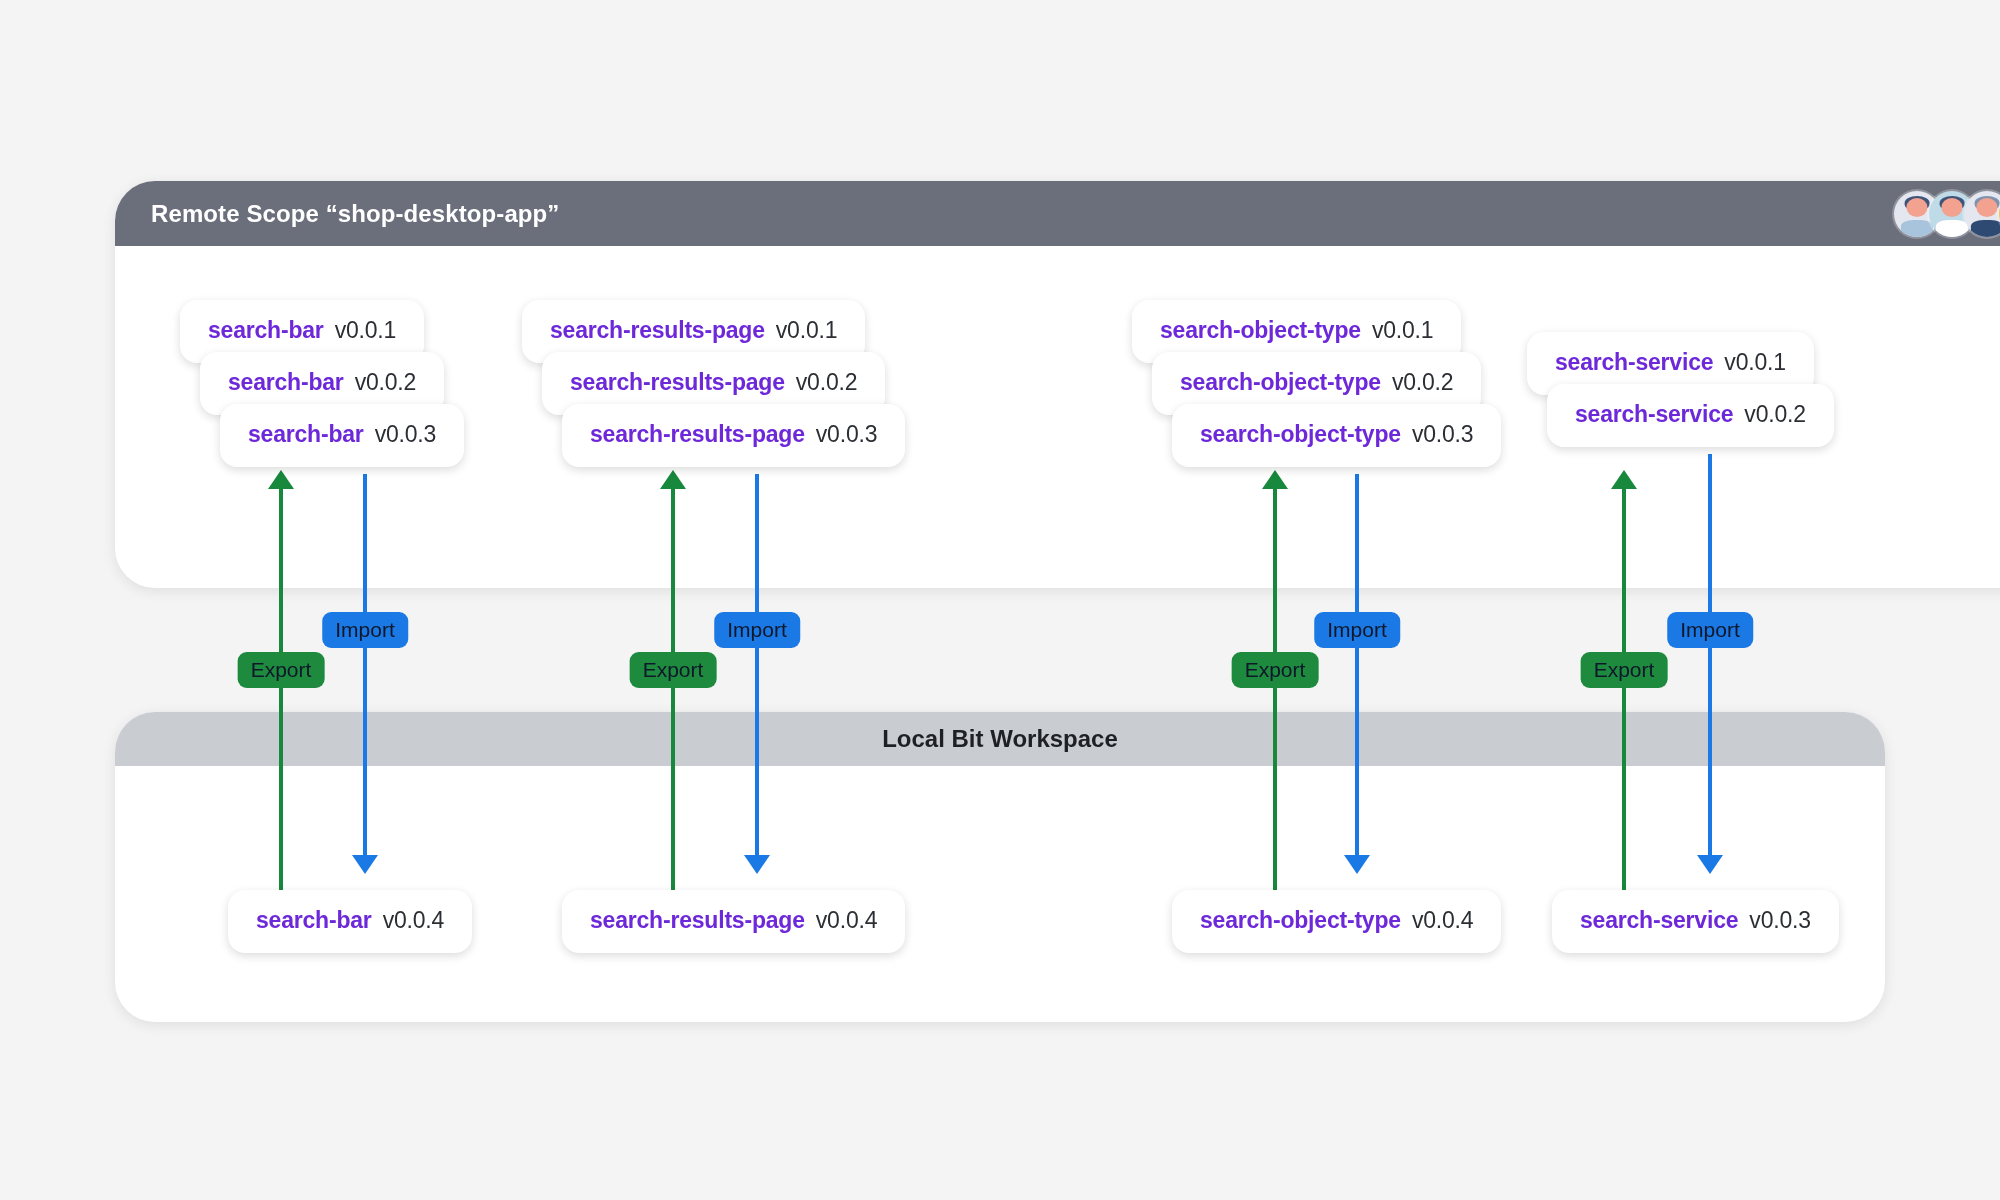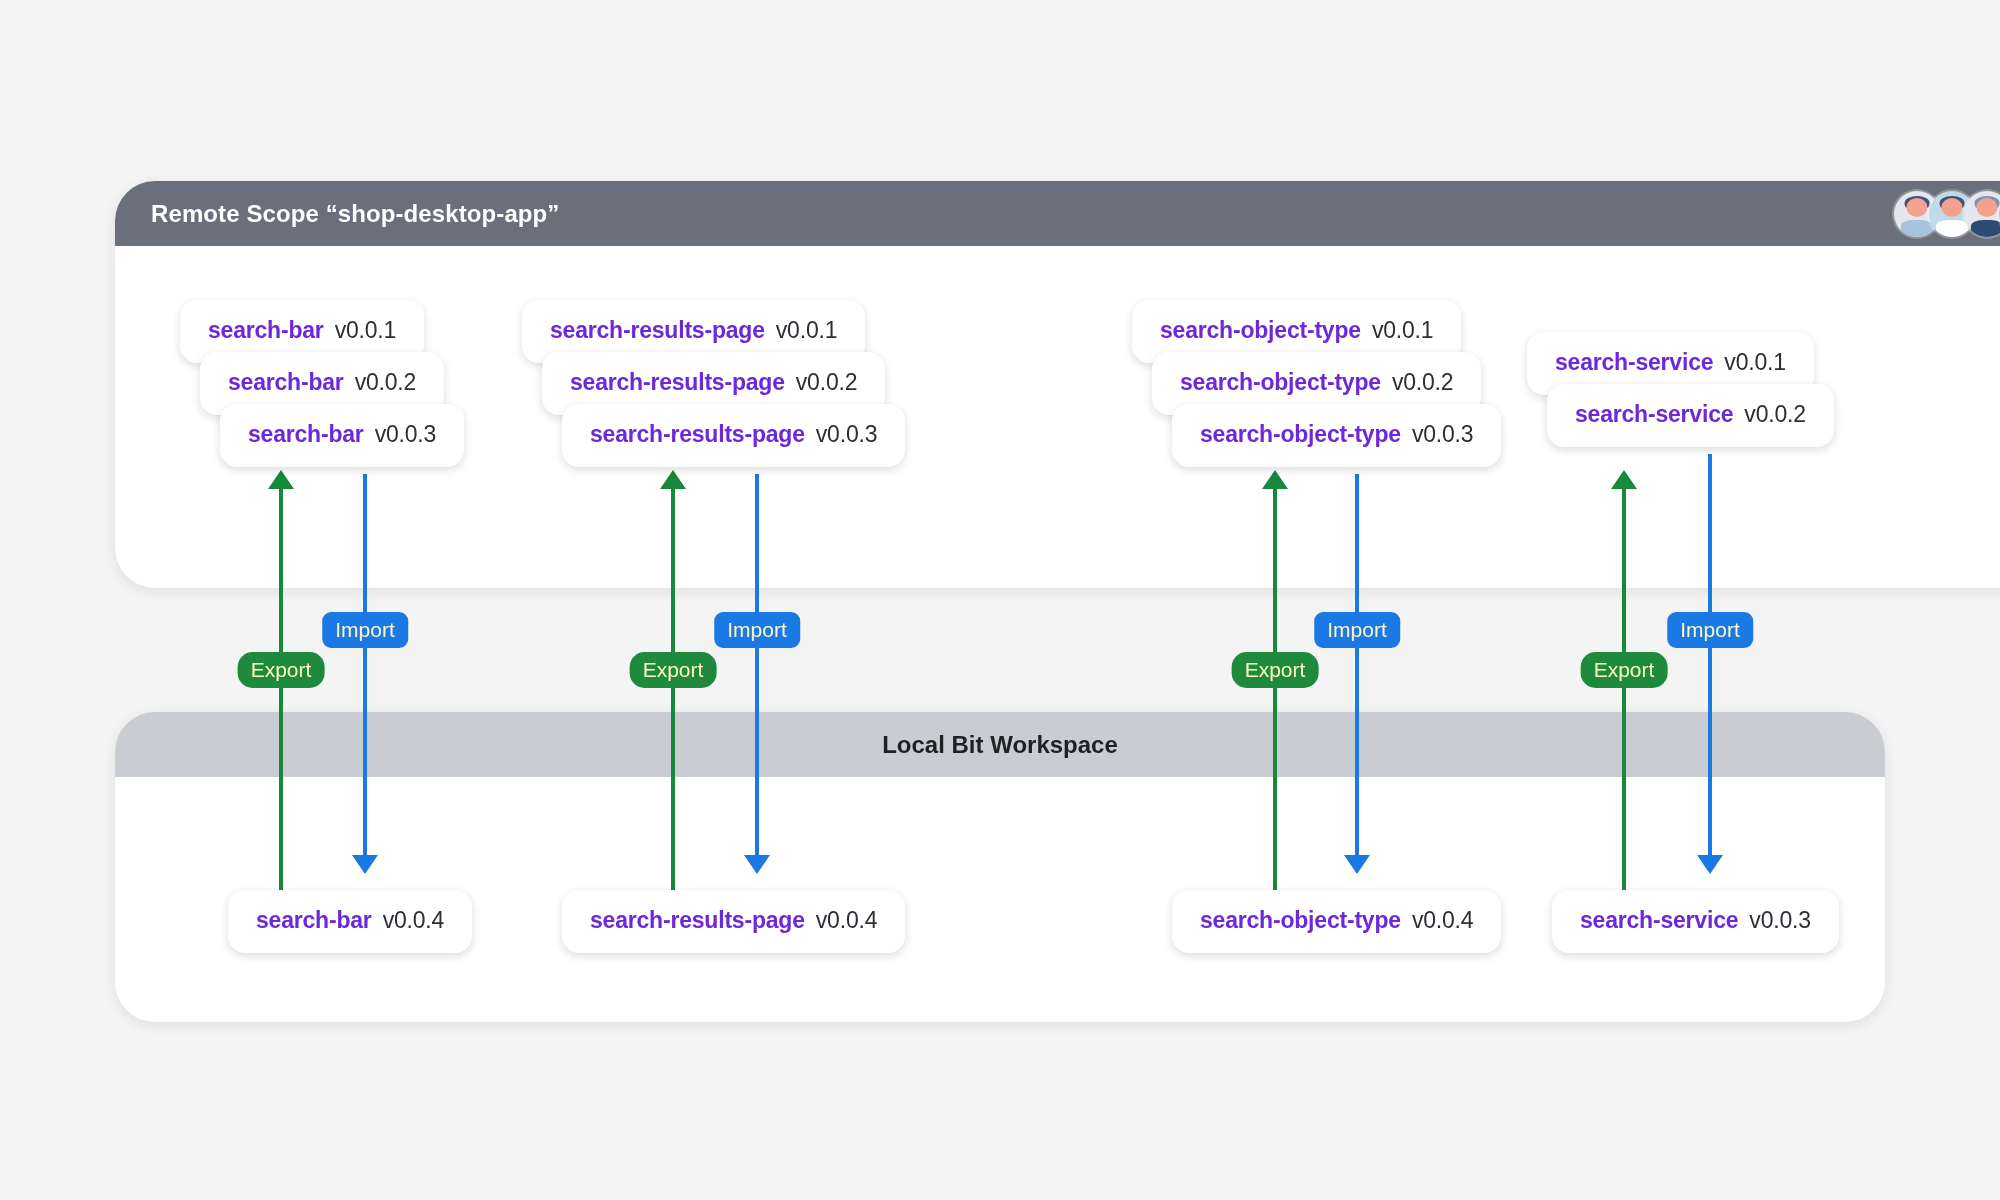--- a/index.html
+++ b/index.html
@@ -33,21 +33,21 @@
     justify-content: space-between;
   }
   #remote-title {
     color: #ffffff;
     font-size: 24px;
     font-weight: bold;
     letter-spacing: .1px;
     white-space: nowrap;
   }
   #local-header {
-    height: 65px;
+    height: 54px;
     background: #c9cdd2;
     justify-content: center;
   }
   #local-title {
     color: #1f2024;
     font-size: 24px;
     font-weight: bold;
   }
 
   
@@ -87,29 +87,29 @@
     width: 0; height: 0;
     border-left: 13px solid transparent;
     border-right: 13px solid transparent;
   }
   .arrow.up   { border-bottom: 19px solid #18883c; }
   .arrow.down { border-top: 19px solid #1a79e4; }
 
   
   .badge {
     position: absolute;
-    color: #fef9c3;
+    color: #0f172a;
     font-size: 21px;
     border-radius: 9px;
     padding: 7px 13px 8px 13px;
     line-height: 1;
     white-space: nowrap;
     transform: translateX(-50%);
   }
-  .badge.export { background: #1d8a3e; border-radius: 15px; }
+  .badge.export { background: #1d8a3e; }
   .badge.import { background: #1a79e4; }
 
   
   .card {
     position: absolute;
     background: #ffffff;
     border-radius: 17px;
     box-shadow: 0 3px 10px rgba(0,0,0,0.14);
     padding: 17px 28px 19px 28px;
     white-space: nowrap;

